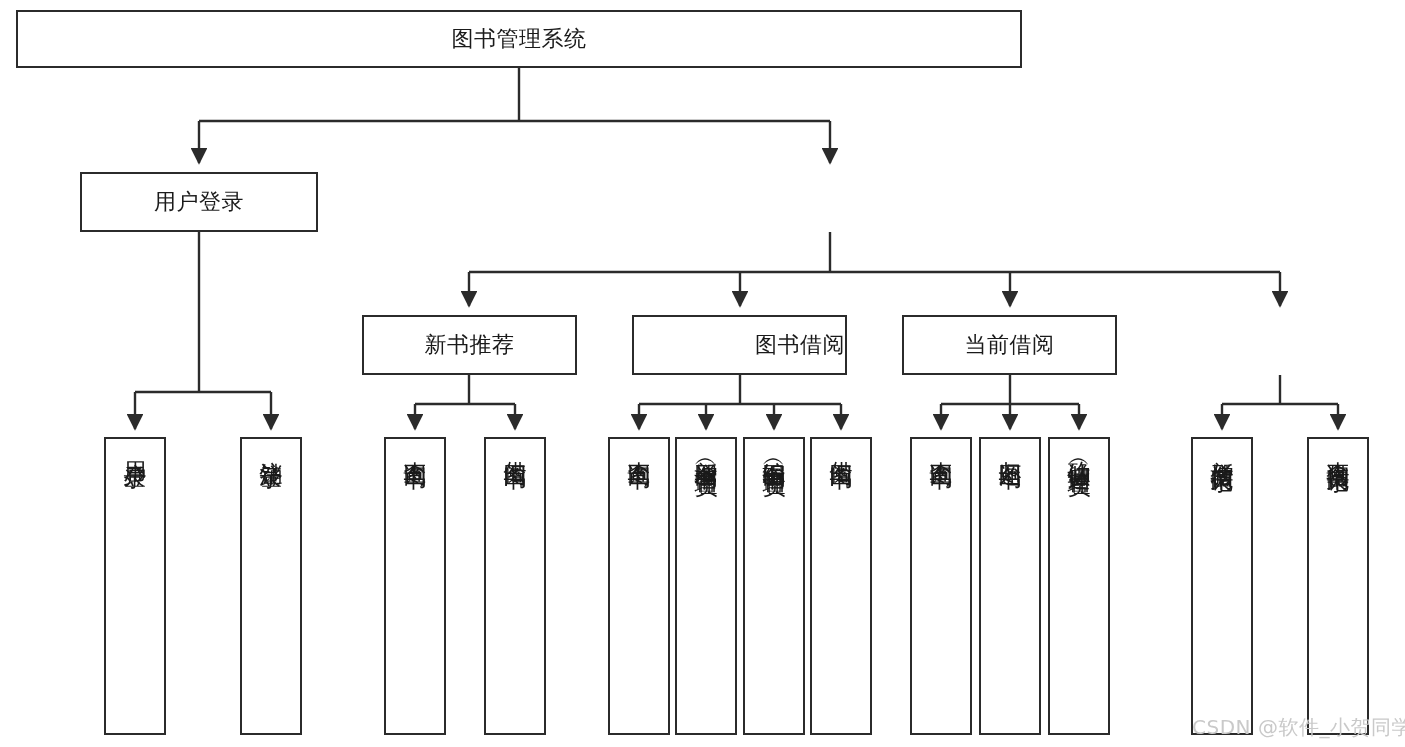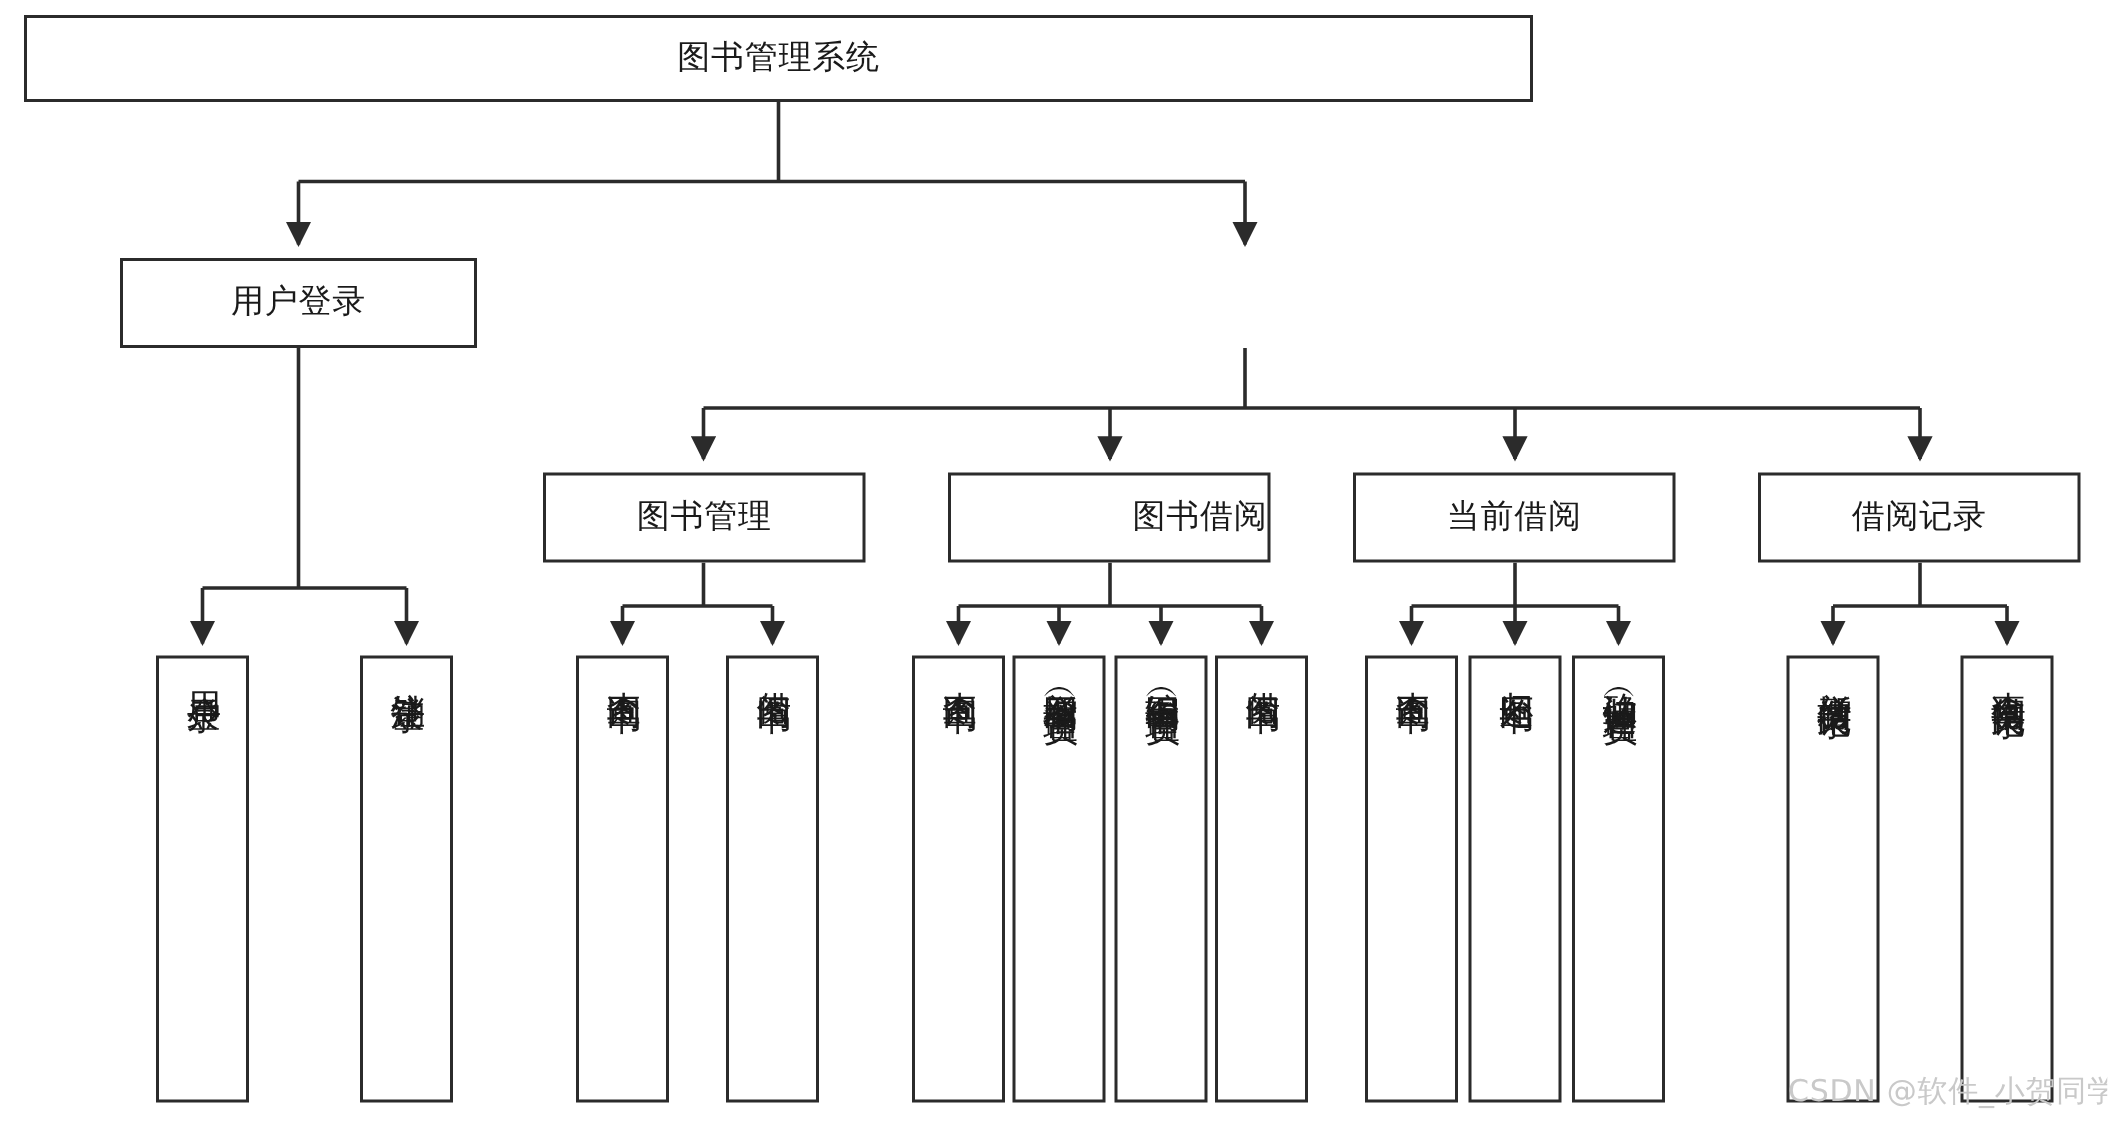--- a/index.html
+++ b/index.html
@@ -123,34 +123,31 @@
   <div class="node horizontal" style="left:16px; top:10px; width:1006px; height:58px;">
     <span class="label">图书管理系统</span>
   </div>
 
   <div class="node horizontal" style="left:80px; top:172px; width:238px; height:60px;">
     <span class="label">用户登录</span>
   </div>
 
 
   <div class="node horizontal" style="left:362px; top:315px; width:215px; height:60px;">
-    <span class="label">图书管理</span>
+    <span class="label">新书推荐</span>
   </div>
 
   <div class="node horizontal" style="left:632px; top:315px; width:215px; height:60px;justify-content:flex-end;">
     <span class="label">图书借阅</span>
   </div>
 
   <div class="node horizontal" style="left:902px; top:315px; width:215px; height:60px;">
     <span class="label">当前借阅</span>
   </div>
 
-  <div class="node horizontal" style="left:1172px; top:315px; width:215px; height:60px;">
-    <span class="label">借阅记录</span>
-  </div>
 
   <div class="node vertical" style="left:104px; top:437px; width:62px; height:298px;">
     <span class="label">用户登录</span>
   </div>
 
   <div class="node vertical" style="left:240px; top:437px; width:62px; height:298px;">
     <span class="label">注销登录</span>
   </div>
 
   <div class="node vertical" style="left:384px; top:437px; width:62px; height:298px;">

